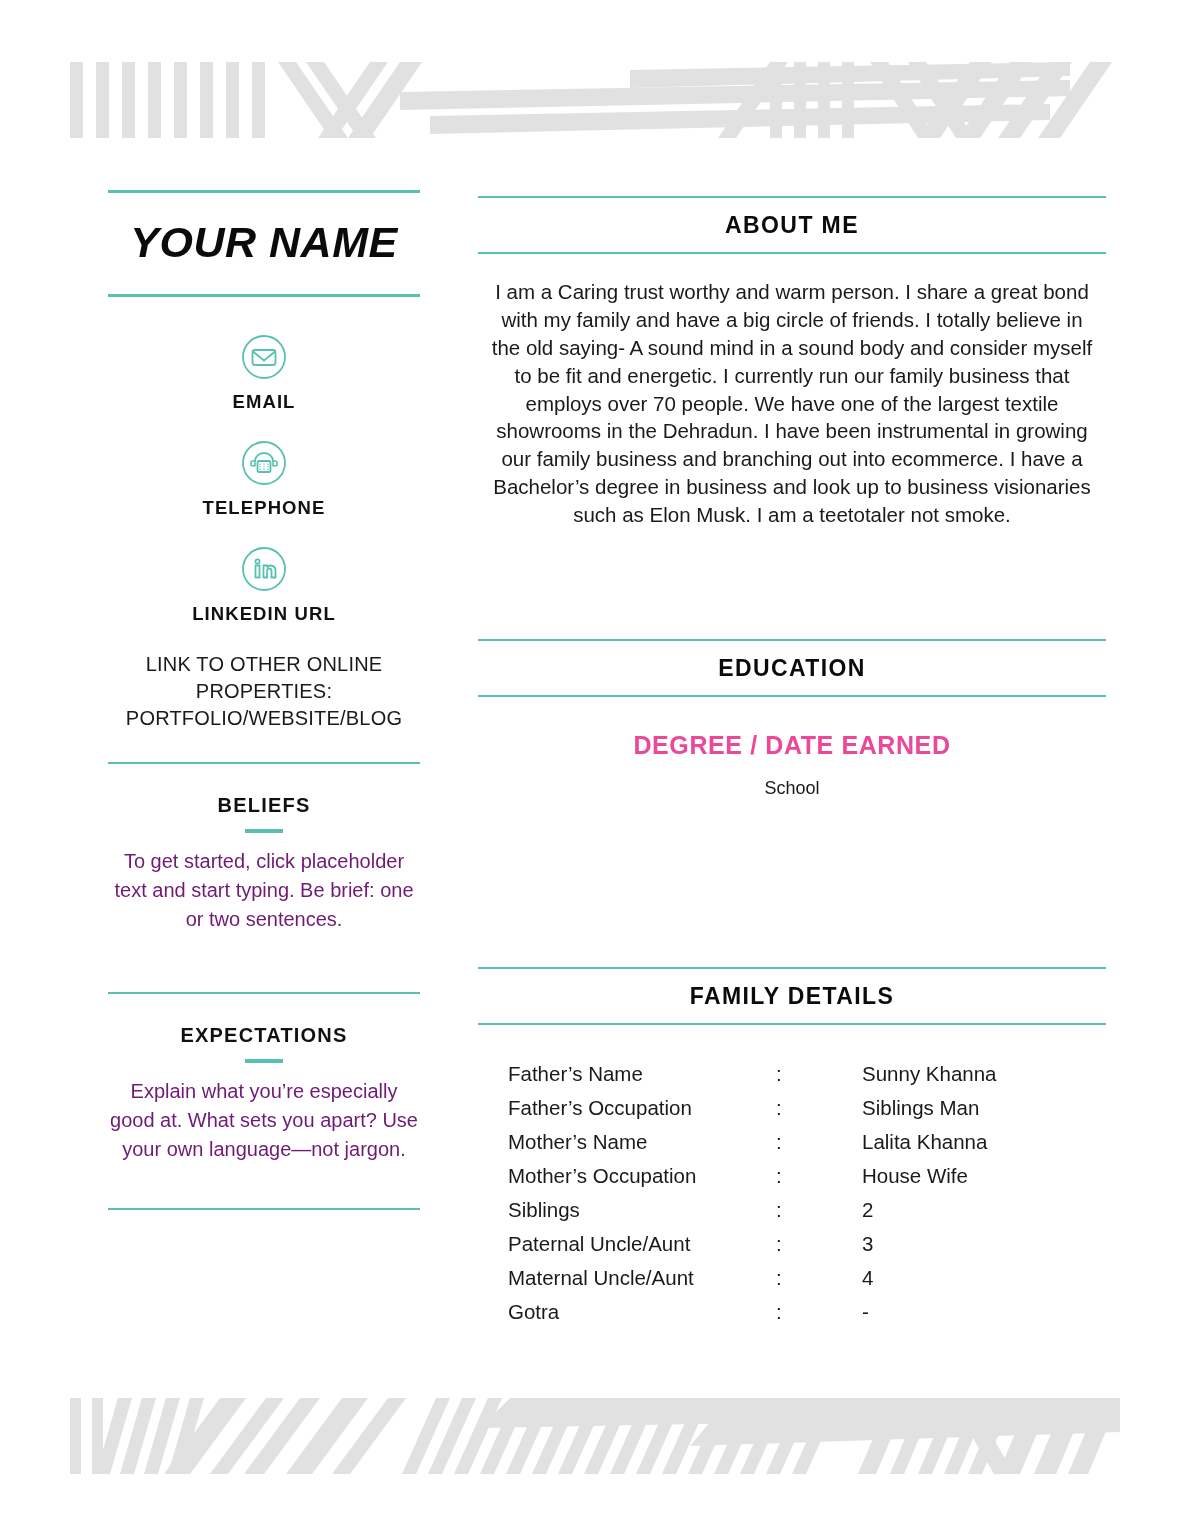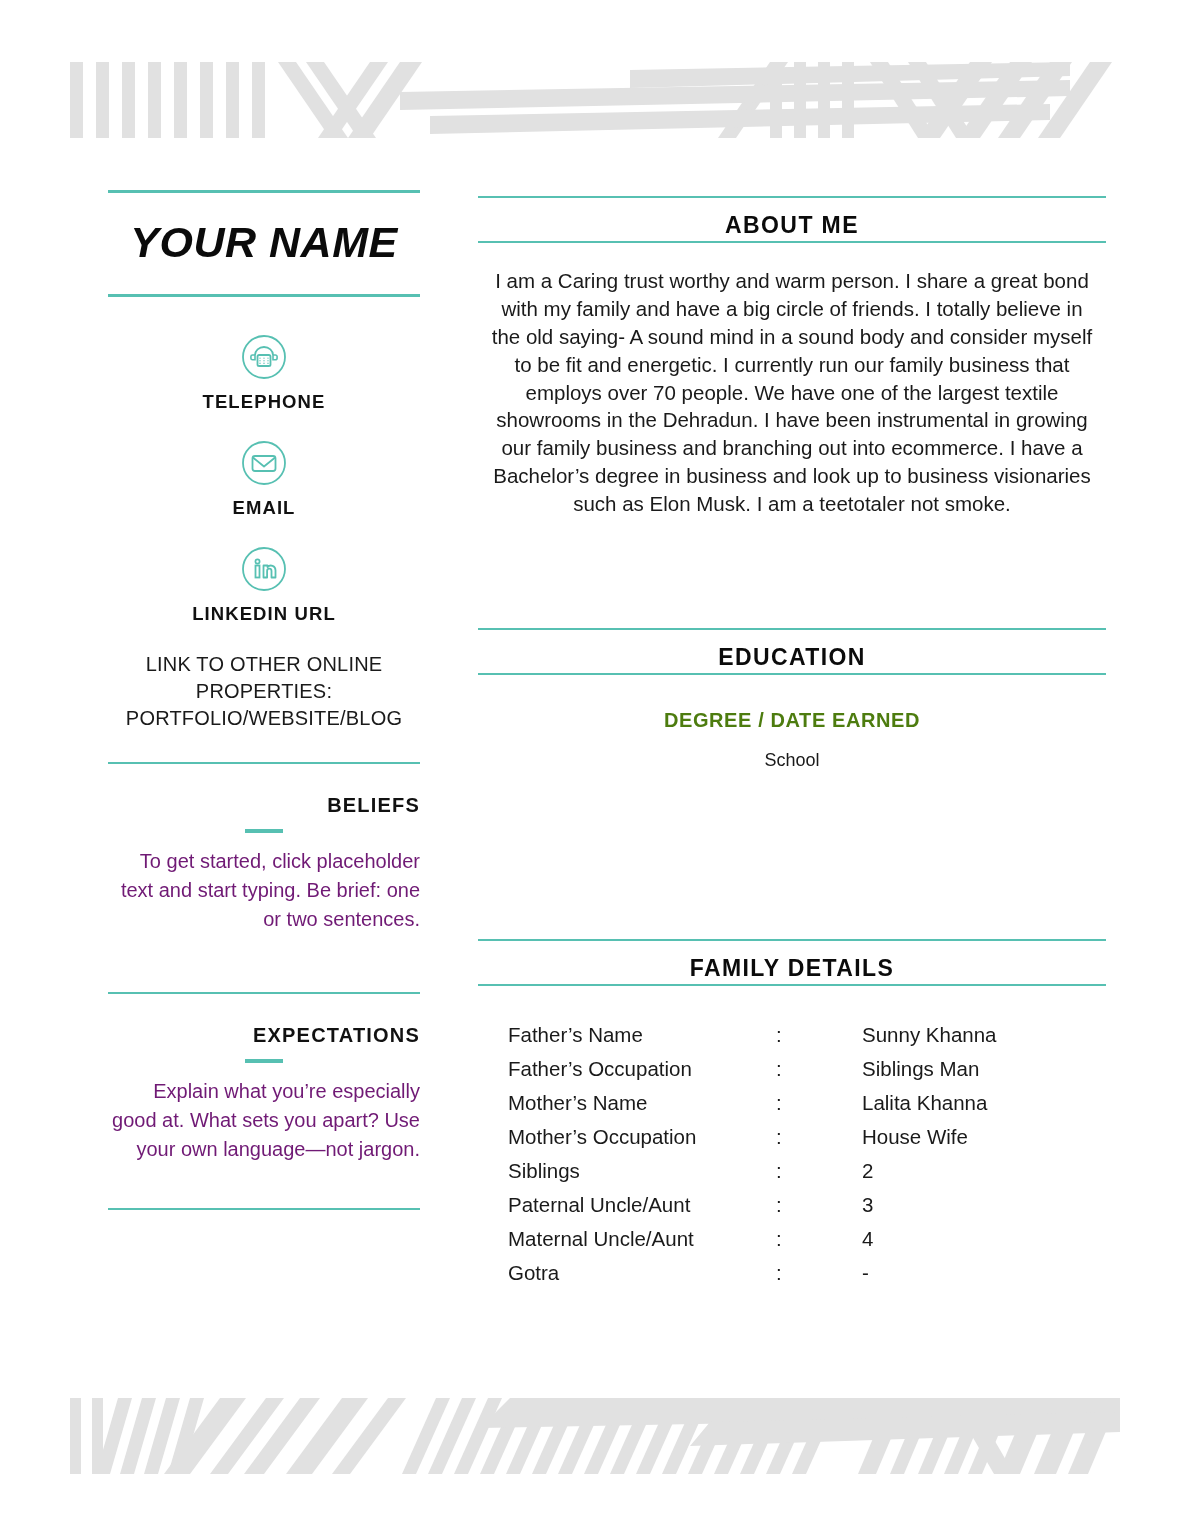--- a/index.html
+++ b/index.html
@@ -102,58 +102,58 @@
     text-align: center;
     font-size: 20px;
     line-height: 1.35;
     color: #1a1a1a;
     margin: 24px 0 0 0;
     letter-spacing: 0.2px;
   }
 
   
   .side-sep { margin: 30px 0 0 0; }
-  .side-section { text-align: right; margin-top: 30px; }
+  .side-section { text-align: center; margin-top: 30px; }
   .side-heading {
     font-size: 20px;
     font-weight: bold;
     letter-spacing: 1.2px;
     color: #111;
   }
   .side-body {
     font-size: 20px;
     line-height: 1.45;
     color: #701a75;
   }
 
   
   .section { margin-bottom: 10px; }
   .section-title {
     text-align: center;
     font-size: 23px;
     font-weight: bold;
     letter-spacing: 1.4px;
-    padding: 14px 0 2px 0;
+    padding: 14px 0 13px 0;
     color: #0b0b0b;
   }
   .section-body {
     font-size: 20.5px;
     line-height: 1.36;
     text-align: center;
     color: #1a1a1a;
     padding: 0 8px;
   }
   .about-body { margin-top: 24px; }
 
   .edu-block { margin-top: 34px; text-align: center; }
   .edu-degree {
-    font-size: 20px;
+    font-size: 25px;
     font-weight: bold;
     letter-spacing: 0.6px;
-    color: #4d7c0f;
+    color: #ec4899;
   }
   .edu-school {
     font-size: 18px;
     color: #1a1a1a;
     margin-top: 18px;
   }
   .edu-note {
     font-size: 20.5px;
     line-height: 1.36;
     color: #1a1a1a;
@@ -223,46 +223,46 @@
       <div class="rule"></div>
       <div class="name-title">YOUR NAME</div>
       <div class="rule"></div>
     </div>
 
     <div class="contacts">
 
       <div class="contact-item">
         <svg class="contact-icon" viewBox="0 0 48 48" xmlns="http://www.w3.org/2000/svg">
           <circle cx="24" cy="24" r="21" fill="none" stroke="#57c0b2" stroke-width="1.8"></circle>
+          <rect x="12.5" y="17" width="23" height="15" rx="2.5" fill="none" stroke="#57c0b2" stroke-width="1.8"></rect>
+          <path d="M13.5 19 L24 27.5 L34.5 19" fill="none" stroke="#57c0b2" stroke-width="1.8" stroke-linecap="round" stroke-linejoin="round"></path>
+        </svg>
+        <div class="contact-label">EMAIL</div>
+      </div>
+
+      <div class="contact-item">
+        <svg class="contact-icon" viewBox="0 0 48 48" xmlns="http://www.w3.org/2000/svg">
+          <circle cx="24" cy="24" r="21" fill="none" stroke="#57c0b2" stroke-width="1.8"></circle>
           <path d="M15 22 a9 8 0 0 1 18 0" fill="none" stroke="#57c0b2" stroke-width="1.8"></path>
           <path d="M15 22 h-2.5 a1.6 1.6 0 0 0 -1.6 1.6 v1.6 a1.6 1.6 0 0 0 1.6 1.6 h2.5 z" fill="none" stroke="#57c0b2" stroke-width="1.6"></path>
           <path d="M33 22 h2.5 a1.6 1.6 0 0 1 1.6 1.6 v1.6 a1.6 1.6 0 0 1 -1.6 1.6 h-2.5 z" fill="none" stroke="#57c0b2" stroke-width="1.6"></path>
           <rect x="17.5" y="22" width="13" height="11" rx="1.6" fill="none" stroke="#57c0b2" stroke-width="1.8"></rect>
           <g stroke="#57c0b2" stroke-width="1.2" stroke-linecap="round">
             <line x1="20" y1="25" x2="20" y2="25.2"></line>
             <line x1="24" y1="25" x2="24" y2="25.2"></line>
             <line x1="28" y1="25" x2="28" y2="25.2"></line>
             <line x1="20" y1="27.6" x2="20" y2="27.8"></line>
             <line x1="24" y1="27.6" x2="24" y2="27.8"></line>
             <line x1="28" y1="27.6" x2="28" y2="27.8"></line>
             <line x1="20" y1="30.2" x2="20" y2="30.4"></line>
             <line x1="24" y1="30.2" x2="24" y2="30.4"></line>
             <line x1="28" y1="30.2" x2="28" y2="30.4"></line>
           </g>
         </svg>
         <div class="contact-label">TELEPHONE</div>
-      </div>
-
-      <div class="contact-item">
-        <svg class="contact-icon" viewBox="0 0 48 48" xmlns="http://www.w3.org/2000/svg">
-          <circle cx="24" cy="24" r="21" fill="none" stroke="#57c0b2" stroke-width="1.8"></circle>
-          <rect x="12.5" y="17" width="23" height="15" rx="2.5" fill="none" stroke="#57c0b2" stroke-width="1.8"></rect>
-          <path d="M13.5 19 L24 27.5 L34.5 19" fill="none" stroke="#57c0b2" stroke-width="1.8" stroke-linecap="round" stroke-linejoin="round"></path>
-        </svg>
-        <div class="contact-label">EMAIL</div>
       </div>
 
       <div class="contact-item">
         <svg class="contact-icon" viewBox="0 0 48 48" xmlns="http://www.w3.org/2000/svg">
           <circle cx="24" cy="24" r="21" fill="none" stroke="#57c0b2" stroke-width="1.8"></circle>
           <rect x="15.5" y="20.5" width="4" height="12" fill="none" stroke="#57c0b2" stroke-width="1.8"></rect>
           <circle cx="17.5" cy="16.5" r="2.1" fill="none" stroke="#57c0b2" stroke-width="1.7"></circle>
           <path d="M23.5 32.5 v-12 h4 v1.6 a4.6 4.6 0 0 1 8 3.1 v7.3 h-4 v-6.6 a2.2 2.2 0 0 0 -4.4 0 v6.6 z" fill="none" stroke="#57c0b2" stroke-width="1.8" stroke-linejoin="round"></path>
         </svg>
         <div class="contact-label">LINKEDIN URL</div>

